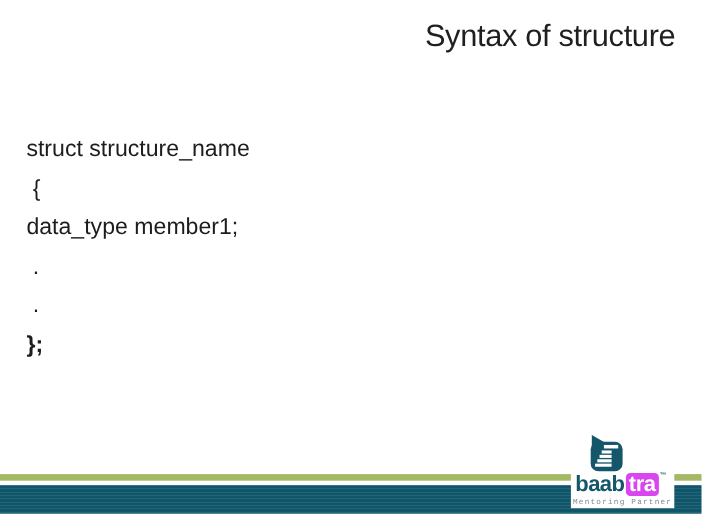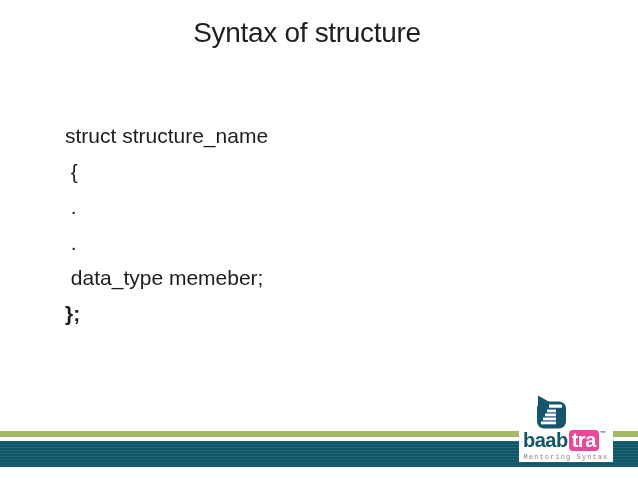--- a/index.html
+++ b/index.html
@@ -9,35 +9,35 @@
     height: 478px;
     background: #ffffff;
     overflow: hidden;
     font-family: "Liberation Sans", sans-serif;
   }
   .slide-title {
     position: absolute;
     top: 17px;
     left: 0;
     width: 614px;
-    text-align: center;
+    text-align: right;
     font-size: 28px;
     font-weight: normal;
     color: #1f1f1f;
     letter-spacing: -0.3px;
   }
   .code-block {
     position: absolute;
     left: 24px;
     top: 118px;
     font-size: 21px;
     line-height: 35.5px;
     color: #1d1d1d;
   }
-  .code-line { white-space: pre; margin-left: 41px; }
+  .code-line { white-space: pre; }
   .code-line.bold { font-weight: bold; }
 
   
   .stripe-green {
     position: absolute;
     left: 0; top: 431px;
     width: 638px; height: 6px;
     background: #a4b965;
   }
   .bar-teal {
@@ -72,21 +72,21 @@
     align-items: center;
     font-weight: bold;
     font-size: 20px;
     letter-spacing: -0.5px;
     color: #14566a;
     white-space: nowrap;
   }
   .brand-first { color: #14566a; }
   .brand-second-box {
     display: inline-block;
-    background: #ec4899;
+    background: #d946ef;
     color: #ffffff;
     border-radius: 4px;
     padding: 0 3px 1px 3px;
     margin-left: 1px;
     line-height: 20px;
   }
   .brand-tm {
     font-size: 6px;
     font-weight: bold;
     color: #14566a;
@@ -109,23 +109,23 @@
 </head>
 <body>
 
 <div class="slide">
 
   <div class="slide-title">Syntax of structure</div>
 
   <div class="code-block">
     <div class="code-line">struct structure_name</div>
     <div class="code-line"> {</div>
+    <div class="code-line">data_type member1;</div>
     <div class="code-line"> .</div>
     <div class="code-line"> .</div>
-    <div class="code-line"> data_type memeber;</div>
     <div class="code-line bold">};</div>
   </div>
 
   <div class="stripe-green"></div>
   <div class="bar-teal"></div>
 
   <div class="logo-box">
     <span class="logo-icon">
       <svg viewBox="0 0 38 37" width="38" height="38" aria-hidden="true">
         <path d="M7,25 L7,3 L22,11.5 Z" fill="#14566a"></path>
@@ -135,16 +135,16 @@
         <rect x="14" y="21" width="11" height="2.8" fill="#ffffff"></rect>
         <rect x="16" y="17" width="9" height="2.8" fill="#ffffff"></rect>
         <rect x="18" y="12" width="13" height="3.2" fill="#ffffff"></rect>
       </svg>
     </span>
     <div class="brand-row">
       <span class="brand-first">baab</span>
         <span class="brand-second-box">tra</span>
         <span class="brand-tm">™</span>
     </div>
-    <div class="brand-tagline">Mentoring Syntax</div>
+    <div class="brand-tagline">Mentoring Partner</div>
   </div>
 
 </div>
 
 </body></html>

